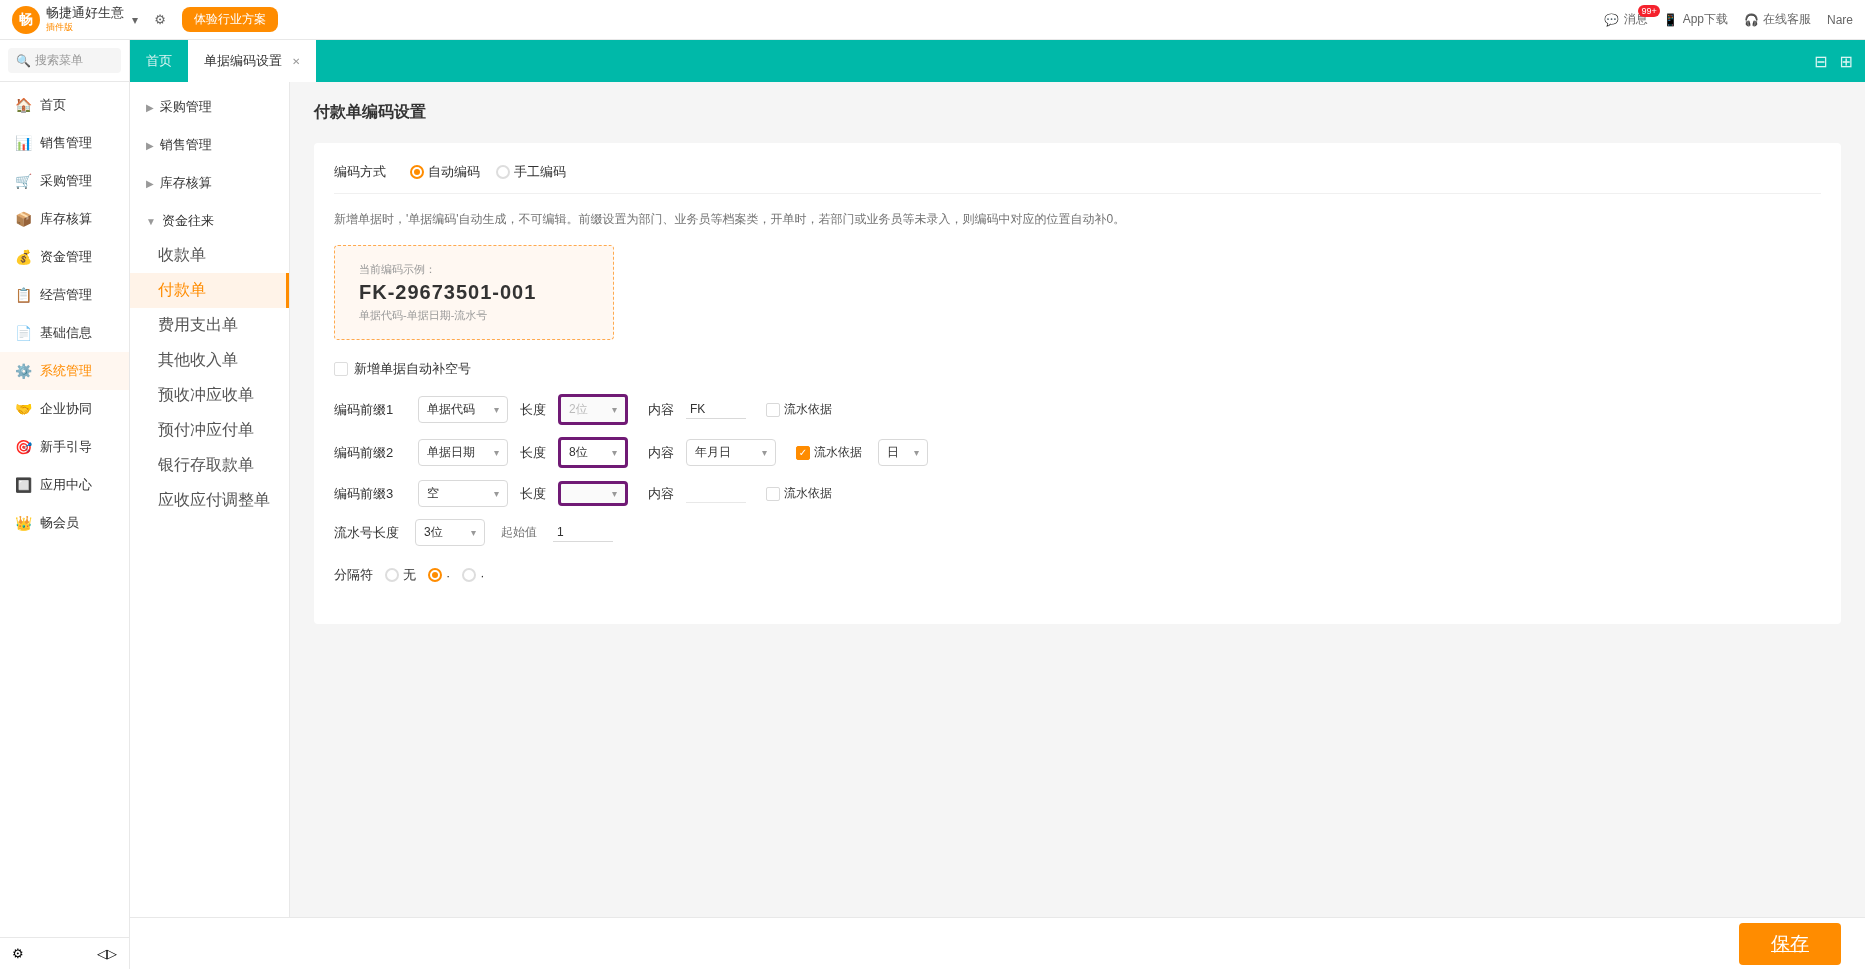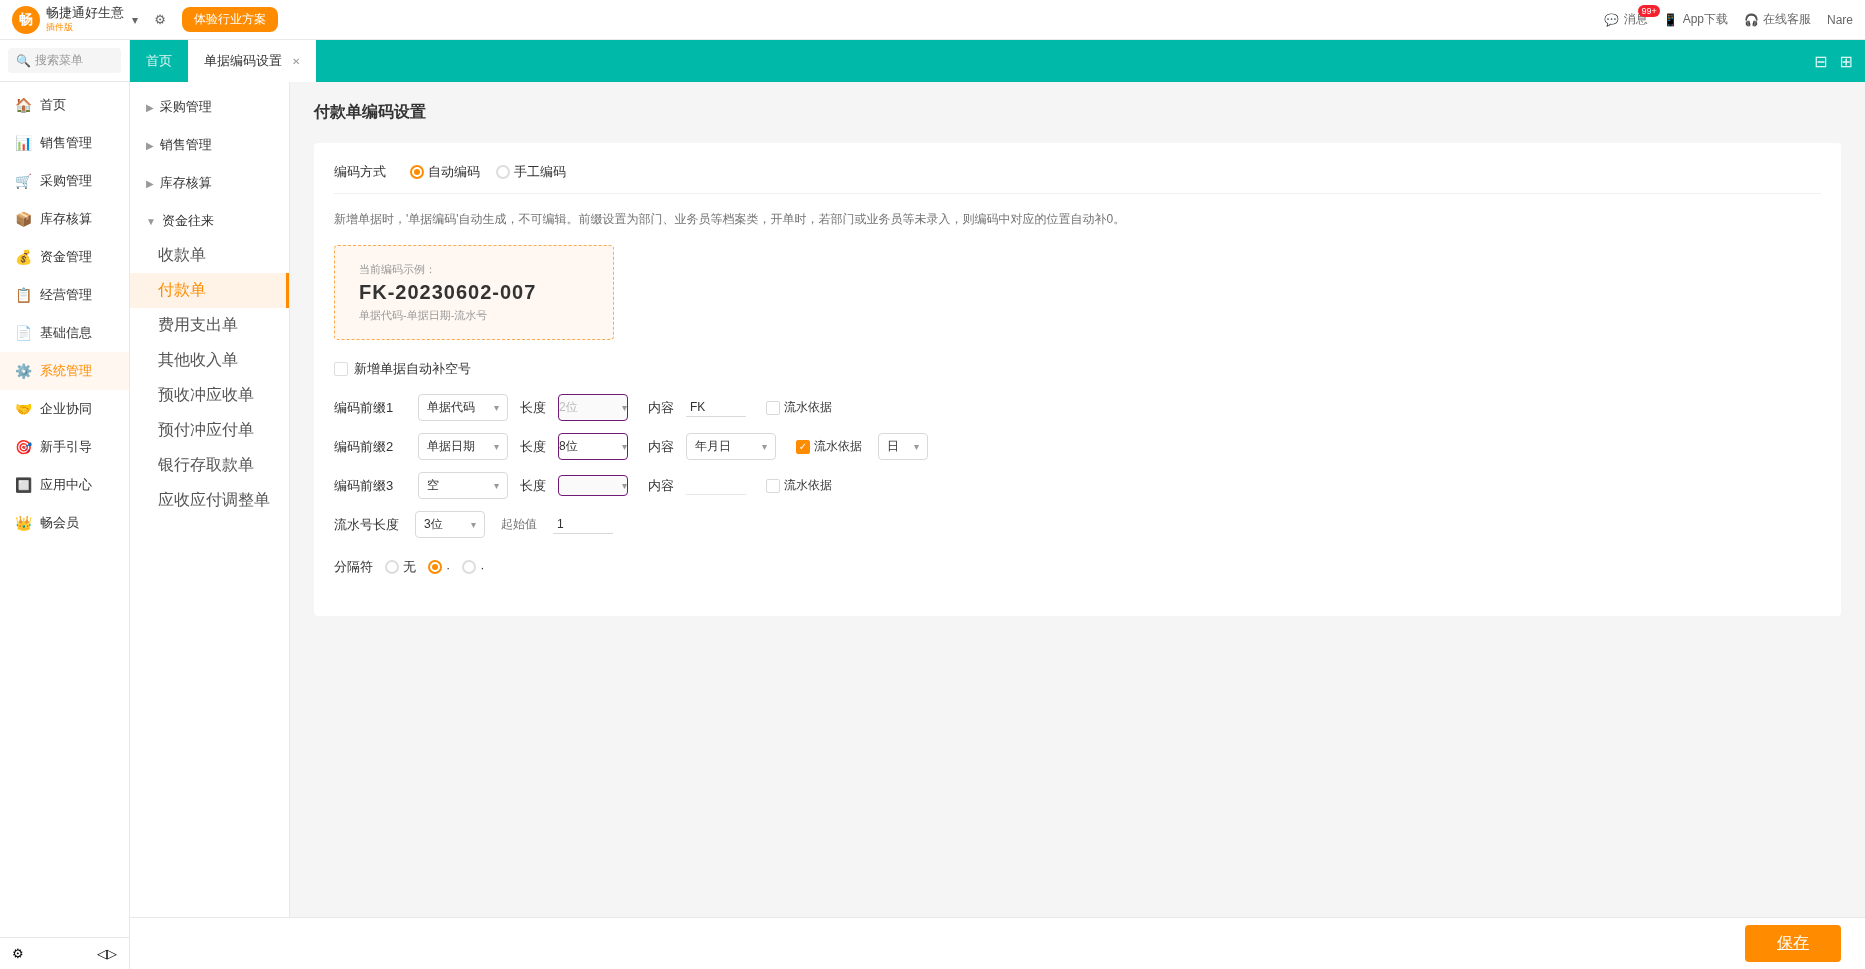--- a/index.html
+++ b/index.html
@@ -146,21 +146,21 @@
     .config-section { }
     .config-row { display: flex; align-items: center; gap: 12px; margin-bottom: 12px; }
     .config-label { width: 72px; font-size: 13px; color: #333; white-space: nowrap; }
     .config-select {
       border: 1px solid #d9d9d9; border-radius: 4px; padding: 4px 8px; font-size: 12px; color: #333;
       display: flex; align-items: center; gap: 4px; cursor: pointer; background: #fff; min-width: 90px;
     }
     .config-select .select-text { flex: 1; }
     .config-select .select-arrow { color: #999; font-size: 10px; }
     .length-label { font-size: 13px; color: #333; }
-    .length-select { border: 1px solid #701a75; border-radius: 4px; padding: 4px 0; font-size: 12px; color: #333; display: flex; align-items: center; gap: 4px; cursor: pointer; background: #fff; min-width: 70px; }
+    .length-select { border: 3px solid #701a75; border-radius: 4px; padding: 4px 8px; font-size: 12px; color: #333; display: flex; align-items: center; gap: 4px; cursor: pointer; background: #fff; min-width: 70px; }
     .content-label { font-size: 13px; color: #333; margin-left: 8px; }
     .content-input { border: none; border-bottom: 1px solid #d9d9d9; padding: 2px 4px; font-size: 12px; color: #333; width: 60px; background: transparent; outline: none; }
     .stream-checkbox { display: flex; align-items: center; gap: 4px; cursor: pointer; font-size: 12px; color: #333; margin-left: 8px; }
     .stream-checkbox-box { width: 14px; height: 14px; border: 1px solid #d9d9d9; border-radius: 2px; display: flex; align-items: center; justify-content: center; }
     .stream-checkbox-box.checked { background: #ff8c00; border-color: #ff8c00; color: white; font-size: 10px; }
     .day-select { border: 1px solid #d9d9d9; border-radius: 4px; padding: 4px 8px; font-size: 12px; color: #333; display: flex; align-items: center; gap: 4px; cursor: pointer; background: #fff; min-width: 50px; margin-left: 4px; }
 
     
     .serial-row { display: flex; align-items: center; gap: 16px; margin-bottom: 20px; }
     .serial-length-label { font-size: 13px; color: #333; }
@@ -172,21 +172,21 @@
     .sep-row { display: flex; align-items: center; gap: 12px; margin-bottom: 20px; font-size: 13px; }
     .sep-label { color: #333; }
     .sep-radio { display: flex; align-items: center; gap: 4px; cursor: pointer; }
     .sep-radio-dot { width: 14px; height: 14px; border-radius: 50%; border: 2px solid #ddd; display: flex; align-items: center; justify-content: center; }
     .sep-radio-dot.checked { border-color: #ff8c00; }
     .sep-radio-dot.checked::after { content: ''; width: 6px; height: 6px; border-radius: 50%; background: #ff8c00; }
     .sep-option-text { font-size: 13px; color: #333; }
 
     
     .bottom-bar { height: 52px; background: #fff; border-top: 1px solid #e8e8e8; display: flex; align-items: center; justify-content: flex-end; padding: 0 24px; flex-shrink: 0; }
-    .save-btn { background: #ff8c00; color: white; border: none; padding: 8px 32px; border-radius: 4px; font-size: 16px; cursor: pointer; text-decoration: underline; }
+    .save-btn { background: #ff8c00; color: white; border: none; padding: 8px 32px; border-radius: 4px; font-size: 19px; cursor: pointer; text-decoration: underline; }
 
     
     .config-select.disabled { background: #fafafa; color: #bbb; }
 
     
     .content-val { border: none; border-bottom: 1px solid #e8e8e8; padding: 2px 4px; font-size: 12px; color: #aaa; width: 60px; background: transparent; outline: none; }
   </style>
 </head>
 <body>
 
@@ -379,21 +379,21 @@
               </label>
             </div>
           </div>
 
           
           <div class="info-text">新增单据时，'单据编码'自动生成，不可编辑。前缀设置为部门、业务员等档案类，开单时，若部门或业务员等未录入，则编码中对应的位置自动补0。</div>
 
           
           <div class="example-box">
             <div class="example-label">当前编码示例：</div>
-            <div class="example-code">FK-20230602-007</div>
+            <div class="example-code">FK-29673501-001</div>
             <div class="example-format">单据代码-单据日期-流水号</div>
           </div>
 
           
           <div class="checkbox-row">
             <div class="checkbox"></div>
             <span>新增单据自动补空号</span>
           </div>
 
           

